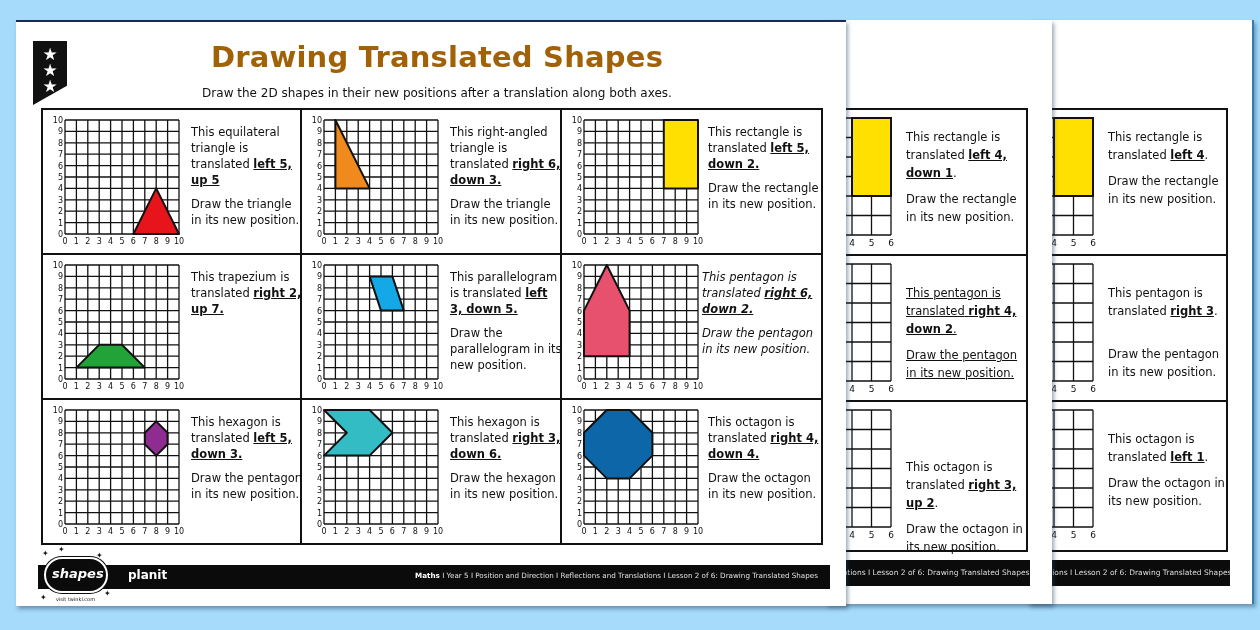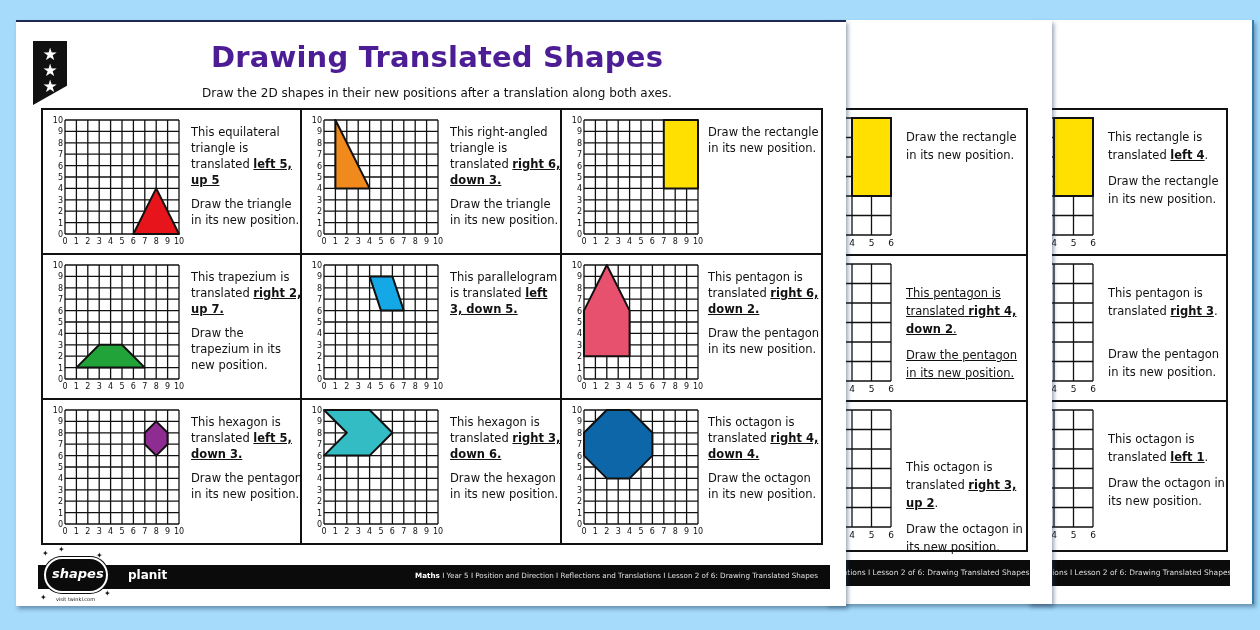--- a/index.html
+++ b/index.html
@@ -22,21 +22,21 @@
   .bp-text { position: absolute; font-size: 11.5px; line-height: 18px; color: #111; }
   .u { text-decoration: underline; font-weight: bold; }
   .bp-footer { position: absolute; left: 0; right: 22px; top: 540px; height: 26px; background: #0b0b0b;
     color: #ddd; font-size: 7.5px; line-height: 26px; padding-left: 6px; white-space: nowrap; overflow: hidden; }
 
   
   .badge { position: absolute; left: 17px; top: 19px; width: 34px; height: 64px; background: #111;
     clip-path: polygon(0 0, 100% 0, 100% 70%, 0 100%); }
   .badge .star { position: absolute; left: 7px; width: 20px; height: 18px; color: #fff; font-size: 17px; line-height: 18px; text-align: center; }
   .title { position: absolute; left: 0; right: 0; top: 18px; text-align: center; font-size: 29px; font-weight: bold;
-    color: #4c1d95; padding-left: 12px; letter-spacing: 0.2px; }
+    color: #a16207; padding-left: 12px; letter-spacing: 0.2px; }
   .subtitle { position: absolute; left: 0; right: 0; top: 64px; text-align: center; font-size: 12px; color: #111; padding-left: 12px; }
 
   .sheet { position: absolute; left: 25px; top: 86px; width: 782px; height: 437px; border: 2px solid #111;
     display: grid; grid-template-columns: 259px 260px 259px; grid-template-rows: 145px 145px 143px; }
   .cell { position: relative; border-right: 2px solid #111; border-bottom: 2px solid #111; }
   .cell:nth-child(3n) { border-right: none; }
   .cell:nth-child(n+7) { border-bottom: none; }
   .cell svg.grid { position: absolute; left: 6px; top: 6px; }
   .cell .q { position: absolute; top: 14px; font-size: 11.5px; line-height: 16px; color: #111; }
   .cell .q p { margin-bottom: 8px; }
@@ -140,20 +140,21 @@
           <line x1="0" y1="121" x2="53" y2="121" stroke="#111" stroke-width="1.3"></line>
           <line x1="14" y1="4" x2="14" y2="121" stroke="#111" stroke-width="1.3"></line>
           <line x1="33.5" y1="4" x2="33.5" y2="121" stroke="#111" stroke-width="1.3"></line>
           <line x1="53" y1="4" x2="53" y2="121" stroke="#111" stroke-width="1.3"></line>
           <rect x="14" y="4" width="39" height="78" fill="#ffe000" stroke="#111" stroke-width="2"></rect>
           <text x="14" y="132" font-size="9" text-anchor="middle" font-family="DejaVu Sans, sans-serif" fill="#111">4</text>
           <text x="33.5" y="132" font-size="9" text-anchor="middle" font-family="DejaVu Sans, sans-serif" fill="#111">5</text>
           <text x="53" y="132" font-size="9" text-anchor="middle" font-family="DejaVu Sans, sans-serif" fill="#111">6</text>
         </svg>
         <div class="bp-text" style="left: 68px; top: 18px; width: 118px;">
+          <p style="margin-bottom:8px"><span>This rectangle is translated</span> <span class="u">left 4, down 1</span>.</p>
           <p>Draw the rectangle in its new position.</p>
         </div>
       </div>
       <div class="bp-row" style="top: 146px; height: 146px;">
         <svg class="bp-grid" width="62" height="140" style="top: 4px;">
           <line x1="0" y1="4" x2="53" y2="4" stroke="#111" stroke-width="1.3"></line>
           <line x1="0" y1="23.5" x2="53" y2="23.5" stroke="#111" stroke-width="1.3"></line>
           <line x1="0" y1="43" x2="53" y2="43" stroke="#111" stroke-width="1.3"></line>
           <line x1="0" y1="62.5" x2="53" y2="62.5" stroke="#111" stroke-width="1.3"></line>
           <line x1="0" y1="82" x2="53" y2="82" stroke="#111" stroke-width="1.3"></line>
@@ -354,20 +355,21 @@
           <text x="95.8" y="128" font-size="8" text-anchor="middle" font-family="DejaVu Sans, sans-serif" fill="#111">7</text>
           <text x="14" y="41.2" font-size="8" text-anchor="end" font-family="DejaVu Sans, sans-serif" fill="#111">7</text>
           <text x="107.2" y="128" font-size="8" text-anchor="middle" font-family="DejaVu Sans, sans-serif" fill="#111">8</text>
           <text x="14" y="29.8" font-size="8" text-anchor="end" font-family="DejaVu Sans, sans-serif" fill="#111">8</text>
           <text x="118.60000000000001" y="128" font-size="8" text-anchor="middle" font-family="DejaVu Sans, sans-serif" fill="#111">9</text>
           <text x="14" y="18.4" font-size="8" text-anchor="end" font-family="DejaVu Sans, sans-serif" fill="#111">9</text>
           <text x="130" y="128" font-size="8" text-anchor="middle" font-family="DejaVu Sans, sans-serif" fill="#111">10</text>
           <text x="14" y="7" font-size="8" text-anchor="end" font-family="DejaVu Sans, sans-serif" fill="#111">10</text>
         </svg>
         <div class="q" style="left: 146px; width: 112px;">
+          <p><span>This rectangle is translated</span> <span class="u">left 5, down 2.</span></p>
           <p>Draw the rectangle in its new position.</p>
         </div>
       </div>
       <div class="cell">
         <svg class="grid" width="150" height="134">
           <line x1="16" y1="4" x2="16" y2="118" stroke="#111" stroke-width="1.3"></line>
           <line x1="16" y1="4" x2="130" y2="4" stroke="#111" stroke-width="1.3"></line>
           <line x1="27.4" y1="4" x2="27.4" y2="118" stroke="#111" stroke-width="1.3"></line>
           <line x1="16" y1="15.4" x2="130" y2="15.4" stroke="#111" stroke-width="1.3"></line>
           <line x1="38.8" y1="4" x2="38.8" y2="118" stroke="#111" stroke-width="1.3"></line>
@@ -407,21 +409,20 @@
           <text x="14" y="41.2" font-size="8" text-anchor="end" font-family="DejaVu Sans, sans-serif" fill="#111">7</text>
           <text x="107.2" y="128" font-size="8" text-anchor="middle" font-family="DejaVu Sans, sans-serif" fill="#111">8</text>
           <text x="14" y="29.8" font-size="8" text-anchor="end" font-family="DejaVu Sans, sans-serif" fill="#111">8</text>
           <text x="118.60000000000001" y="128" font-size="8" text-anchor="middle" font-family="DejaVu Sans, sans-serif" fill="#111">9</text>
           <text x="14" y="18.4" font-size="8" text-anchor="end" font-family="DejaVu Sans, sans-serif" fill="#111">9</text>
           <text x="130" y="128" font-size="8" text-anchor="middle" font-family="DejaVu Sans, sans-serif" fill="#111">10</text>
           <text x="14" y="7" font-size="8" text-anchor="end" font-family="DejaVu Sans, sans-serif" fill="#111">10</text>
         </svg>
         <div class="q" style="left: 148px; width: 112px;">
           <p><span>This trapezium is translated</span> <span class="u">right 2, up 7.</span></p>
-          <p>Draw the trapezium in its new position.</p>
         </div>
       </div>
       <div class="cell">
         <svg class="grid" width="150" height="134">
           <line x1="16" y1="4" x2="16" y2="118" stroke="#111" stroke-width="1.3"></line>
           <line x1="16" y1="4" x2="130" y2="4" stroke="#111" stroke-width="1.3"></line>
           <line x1="27.4" y1="4" x2="27.4" y2="118" stroke="#111" stroke-width="1.3"></line>
           <line x1="16" y1="15.4" x2="130" y2="15.4" stroke="#111" stroke-width="1.3"></line>
           <line x1="38.8" y1="4" x2="38.8" y2="118" stroke="#111" stroke-width="1.3"></line>
           <line x1="16" y1="26.8" x2="130" y2="26.8" stroke="#111" stroke-width="1.3"></line>
@@ -460,20 +461,21 @@
           <text x="14" y="41.2" font-size="8" text-anchor="end" font-family="DejaVu Sans, sans-serif" fill="#111">7</text>
           <text x="107.2" y="128" font-size="8" text-anchor="middle" font-family="DejaVu Sans, sans-serif" fill="#111">8</text>
           <text x="14" y="29.8" font-size="8" text-anchor="end" font-family="DejaVu Sans, sans-serif" fill="#111">8</text>
           <text x="118.60000000000001" y="128" font-size="8" text-anchor="middle" font-family="DejaVu Sans, sans-serif" fill="#111">9</text>
           <text x="14" y="18.4" font-size="8" text-anchor="end" font-family="DejaVu Sans, sans-serif" fill="#111">9</text>
           <text x="130" y="128" font-size="8" text-anchor="middle" font-family="DejaVu Sans, sans-serif" fill="#111">10</text>
           <text x="14" y="7" font-size="8" text-anchor="end" font-family="DejaVu Sans, sans-serif" fill="#111">10</text>
         </svg>
         <div class="q" style="left: 148px; width: 112px;">
           <p><span>This parallelogram is translated</span> <span class="u">left 3, down 5.</span></p>
+          <p>Draw the parallelogram in its new position.</p>
         </div>
       </div>
       <div class="cell">
         <svg class="grid" width="150" height="134">
           <line x1="16" y1="4" x2="16" y2="118" stroke="#111" stroke-width="1.3"></line>
           <line x1="16" y1="4" x2="130" y2="4" stroke="#111" stroke-width="1.3"></line>
           <line x1="27.4" y1="4" x2="27.4" y2="118" stroke="#111" stroke-width="1.3"></line>
           <line x1="16" y1="15.4" x2="130" y2="15.4" stroke="#111" stroke-width="1.3"></line>
           <line x1="38.8" y1="4" x2="38.8" y2="118" stroke="#111" stroke-width="1.3"></line>
           <line x1="16" y1="26.8" x2="130" y2="26.8" stroke="#111" stroke-width="1.3"></line>
@@ -510,21 +512,21 @@
           <text x="14" y="52.6" font-size="8" text-anchor="end" font-family="DejaVu Sans, sans-serif" fill="#111">6</text>
           <text x="95.8" y="128" font-size="8" text-anchor="middle" font-family="DejaVu Sans, sans-serif" fill="#111">7</text>
           <text x="14" y="41.2" font-size="8" text-anchor="end" font-family="DejaVu Sans, sans-serif" fill="#111">7</text>
           <text x="107.2" y="128" font-size="8" text-anchor="middle" font-family="DejaVu Sans, sans-serif" fill="#111">8</text>
           <text x="14" y="29.8" font-size="8" text-anchor="end" font-family="DejaVu Sans, sans-serif" fill="#111">8</text>
           <text x="118.60000000000001" y="128" font-size="8" text-anchor="middle" font-family="DejaVu Sans, sans-serif" fill="#111">9</text>
           <text x="14" y="18.4" font-size="8" text-anchor="end" font-family="DejaVu Sans, sans-serif" fill="#111">9</text>
           <text x="130" y="128" font-size="8" text-anchor="middle" font-family="DejaVu Sans, sans-serif" fill="#111">10</text>
           <text x="14" y="7" font-size="8" text-anchor="end" font-family="DejaVu Sans, sans-serif" fill="#111">10</text>
         </svg>
-        <div class="q" style="left: 146px; width: 112px;">
+        <div class="q" style="left: 140px; width: 112px; font-style: italic;">
           <p><span>This pentagon is translated</span> <span class="u">right 6, down 2.</span></p>
           <p>Draw the pentagon in its new position.</p>
         </div>
       </div>
       <div class="cell">
         <svg class="grid" width="150" height="134">
           <line x1="16" y1="4" x2="16" y2="118" stroke="#111" stroke-width="1.3"></line>
           <line x1="16" y1="4" x2="130" y2="4" stroke="#111" stroke-width="1.3"></line>
           <line x1="27.4" y1="4" x2="27.4" y2="118" stroke="#111" stroke-width="1.3"></line>
           <line x1="16" y1="15.4" x2="130" y2="15.4" stroke="#111" stroke-width="1.3"></line>

